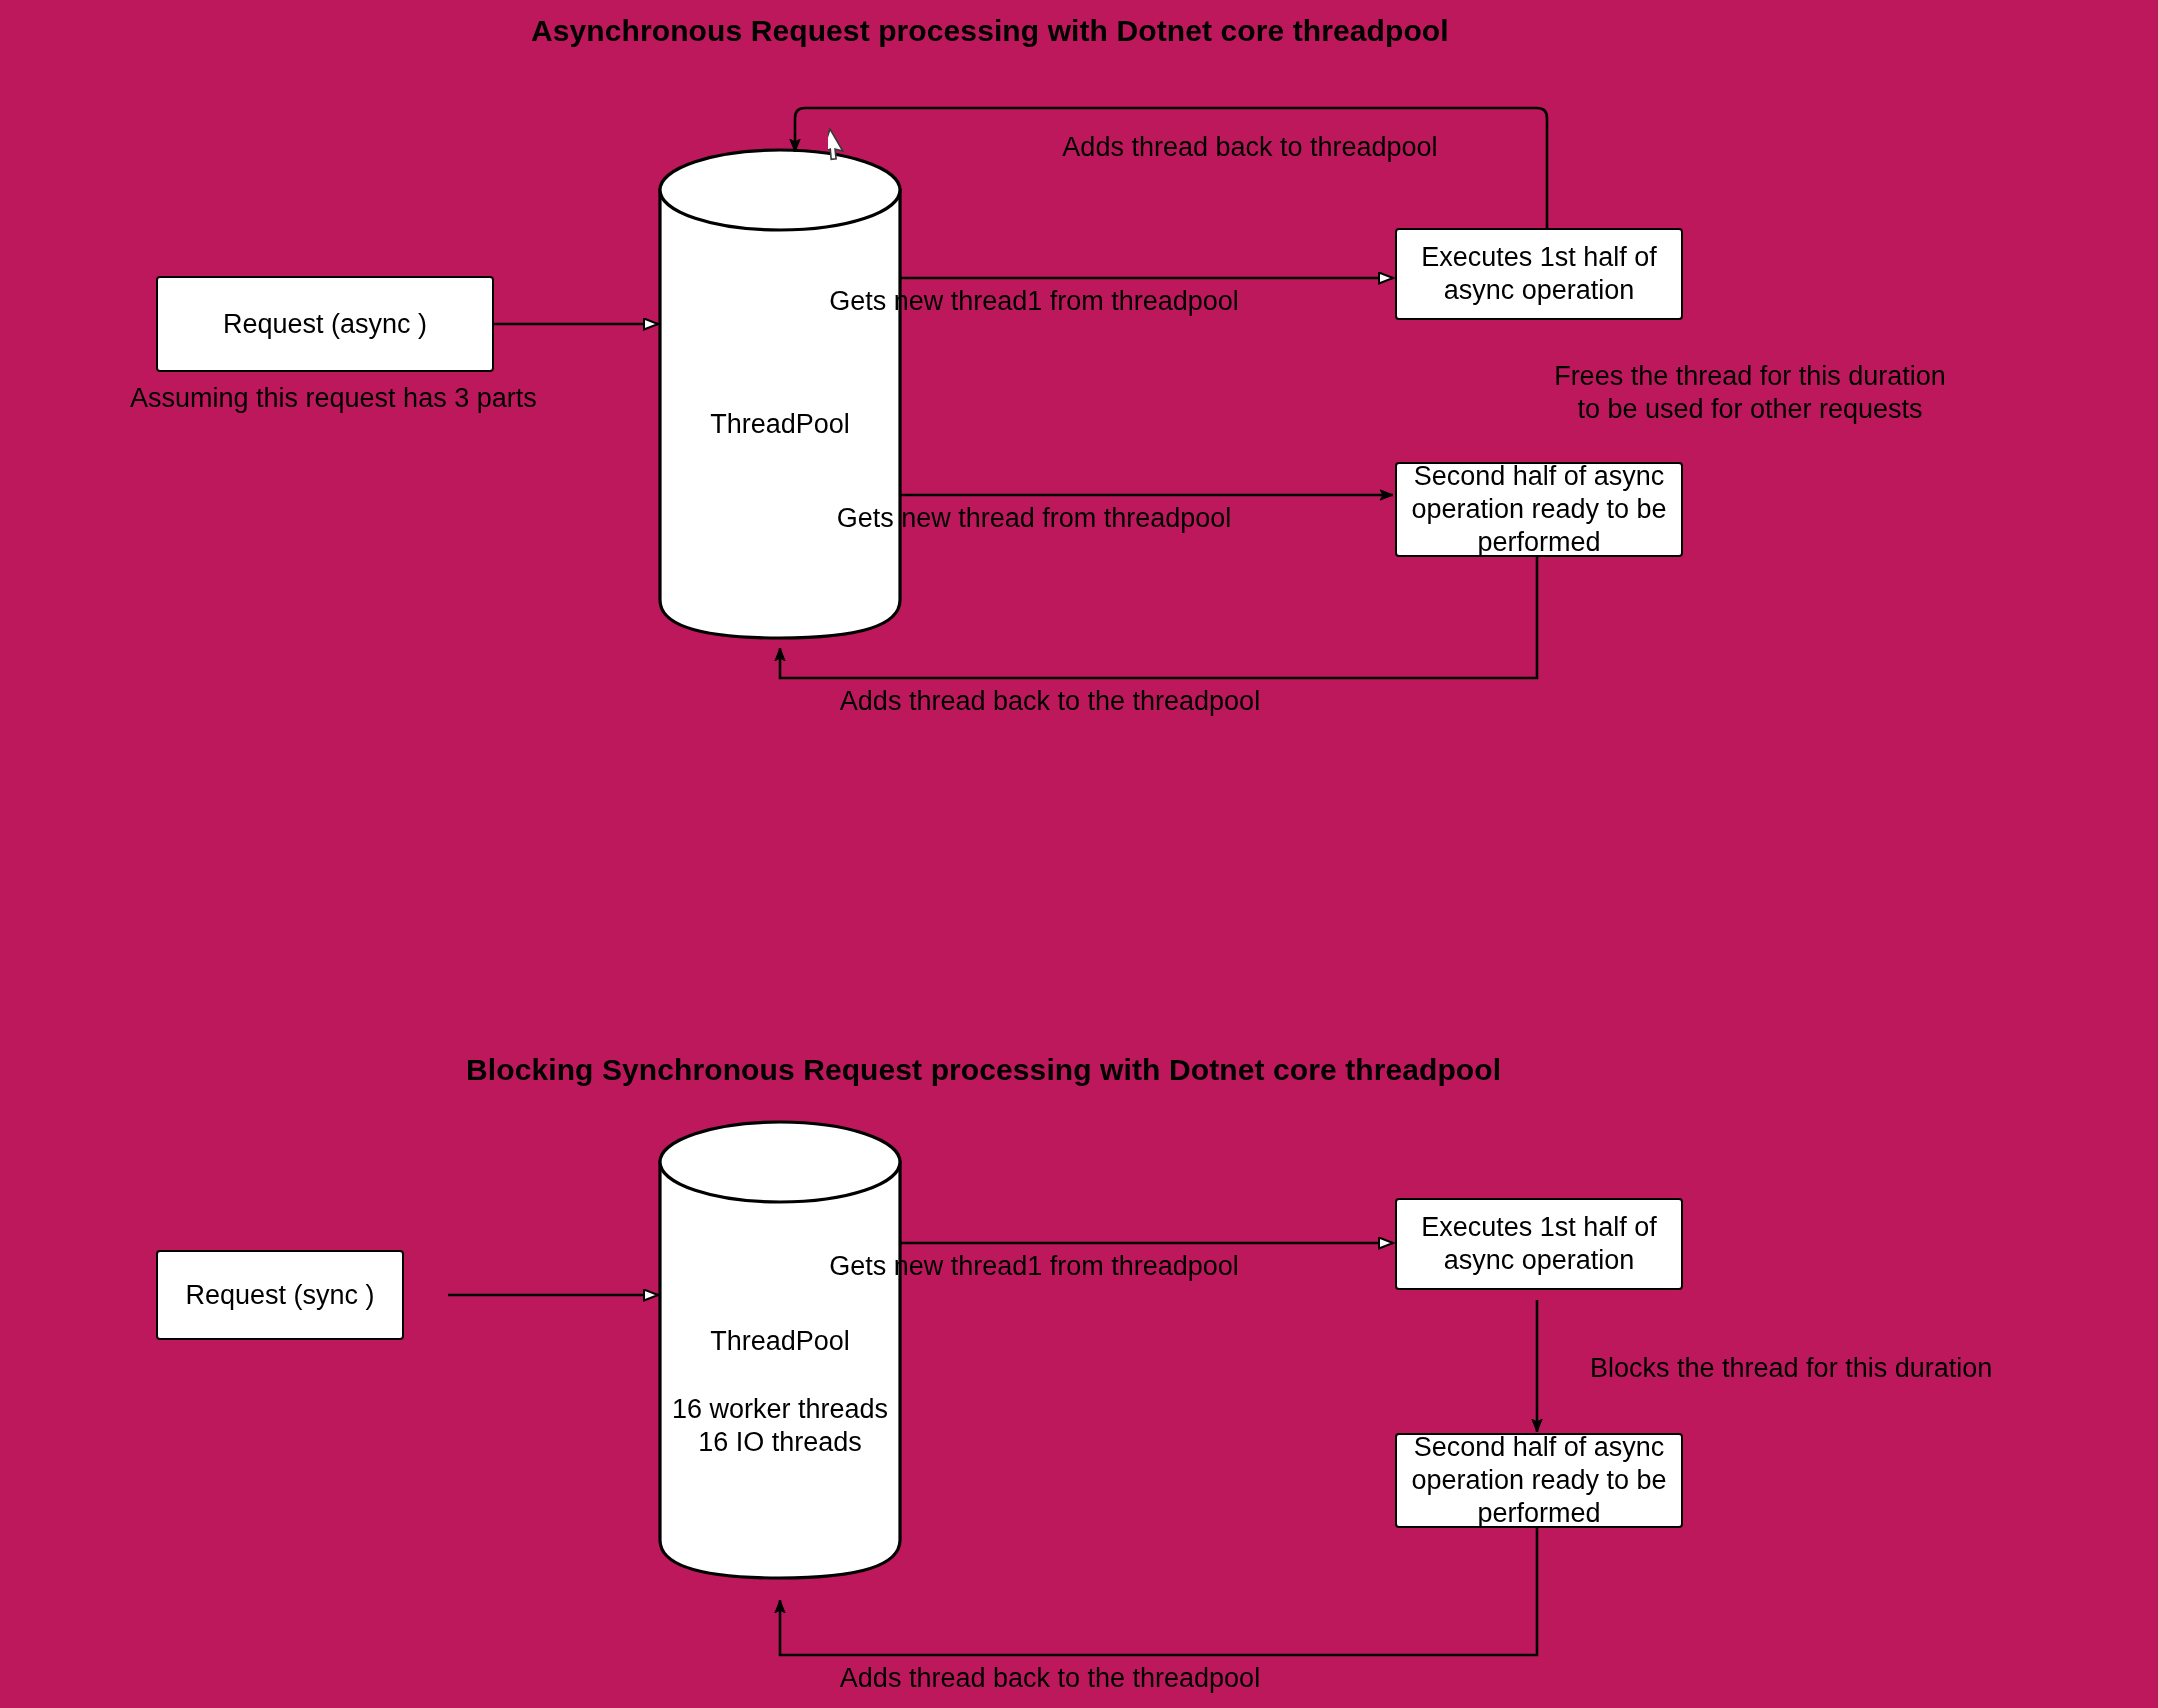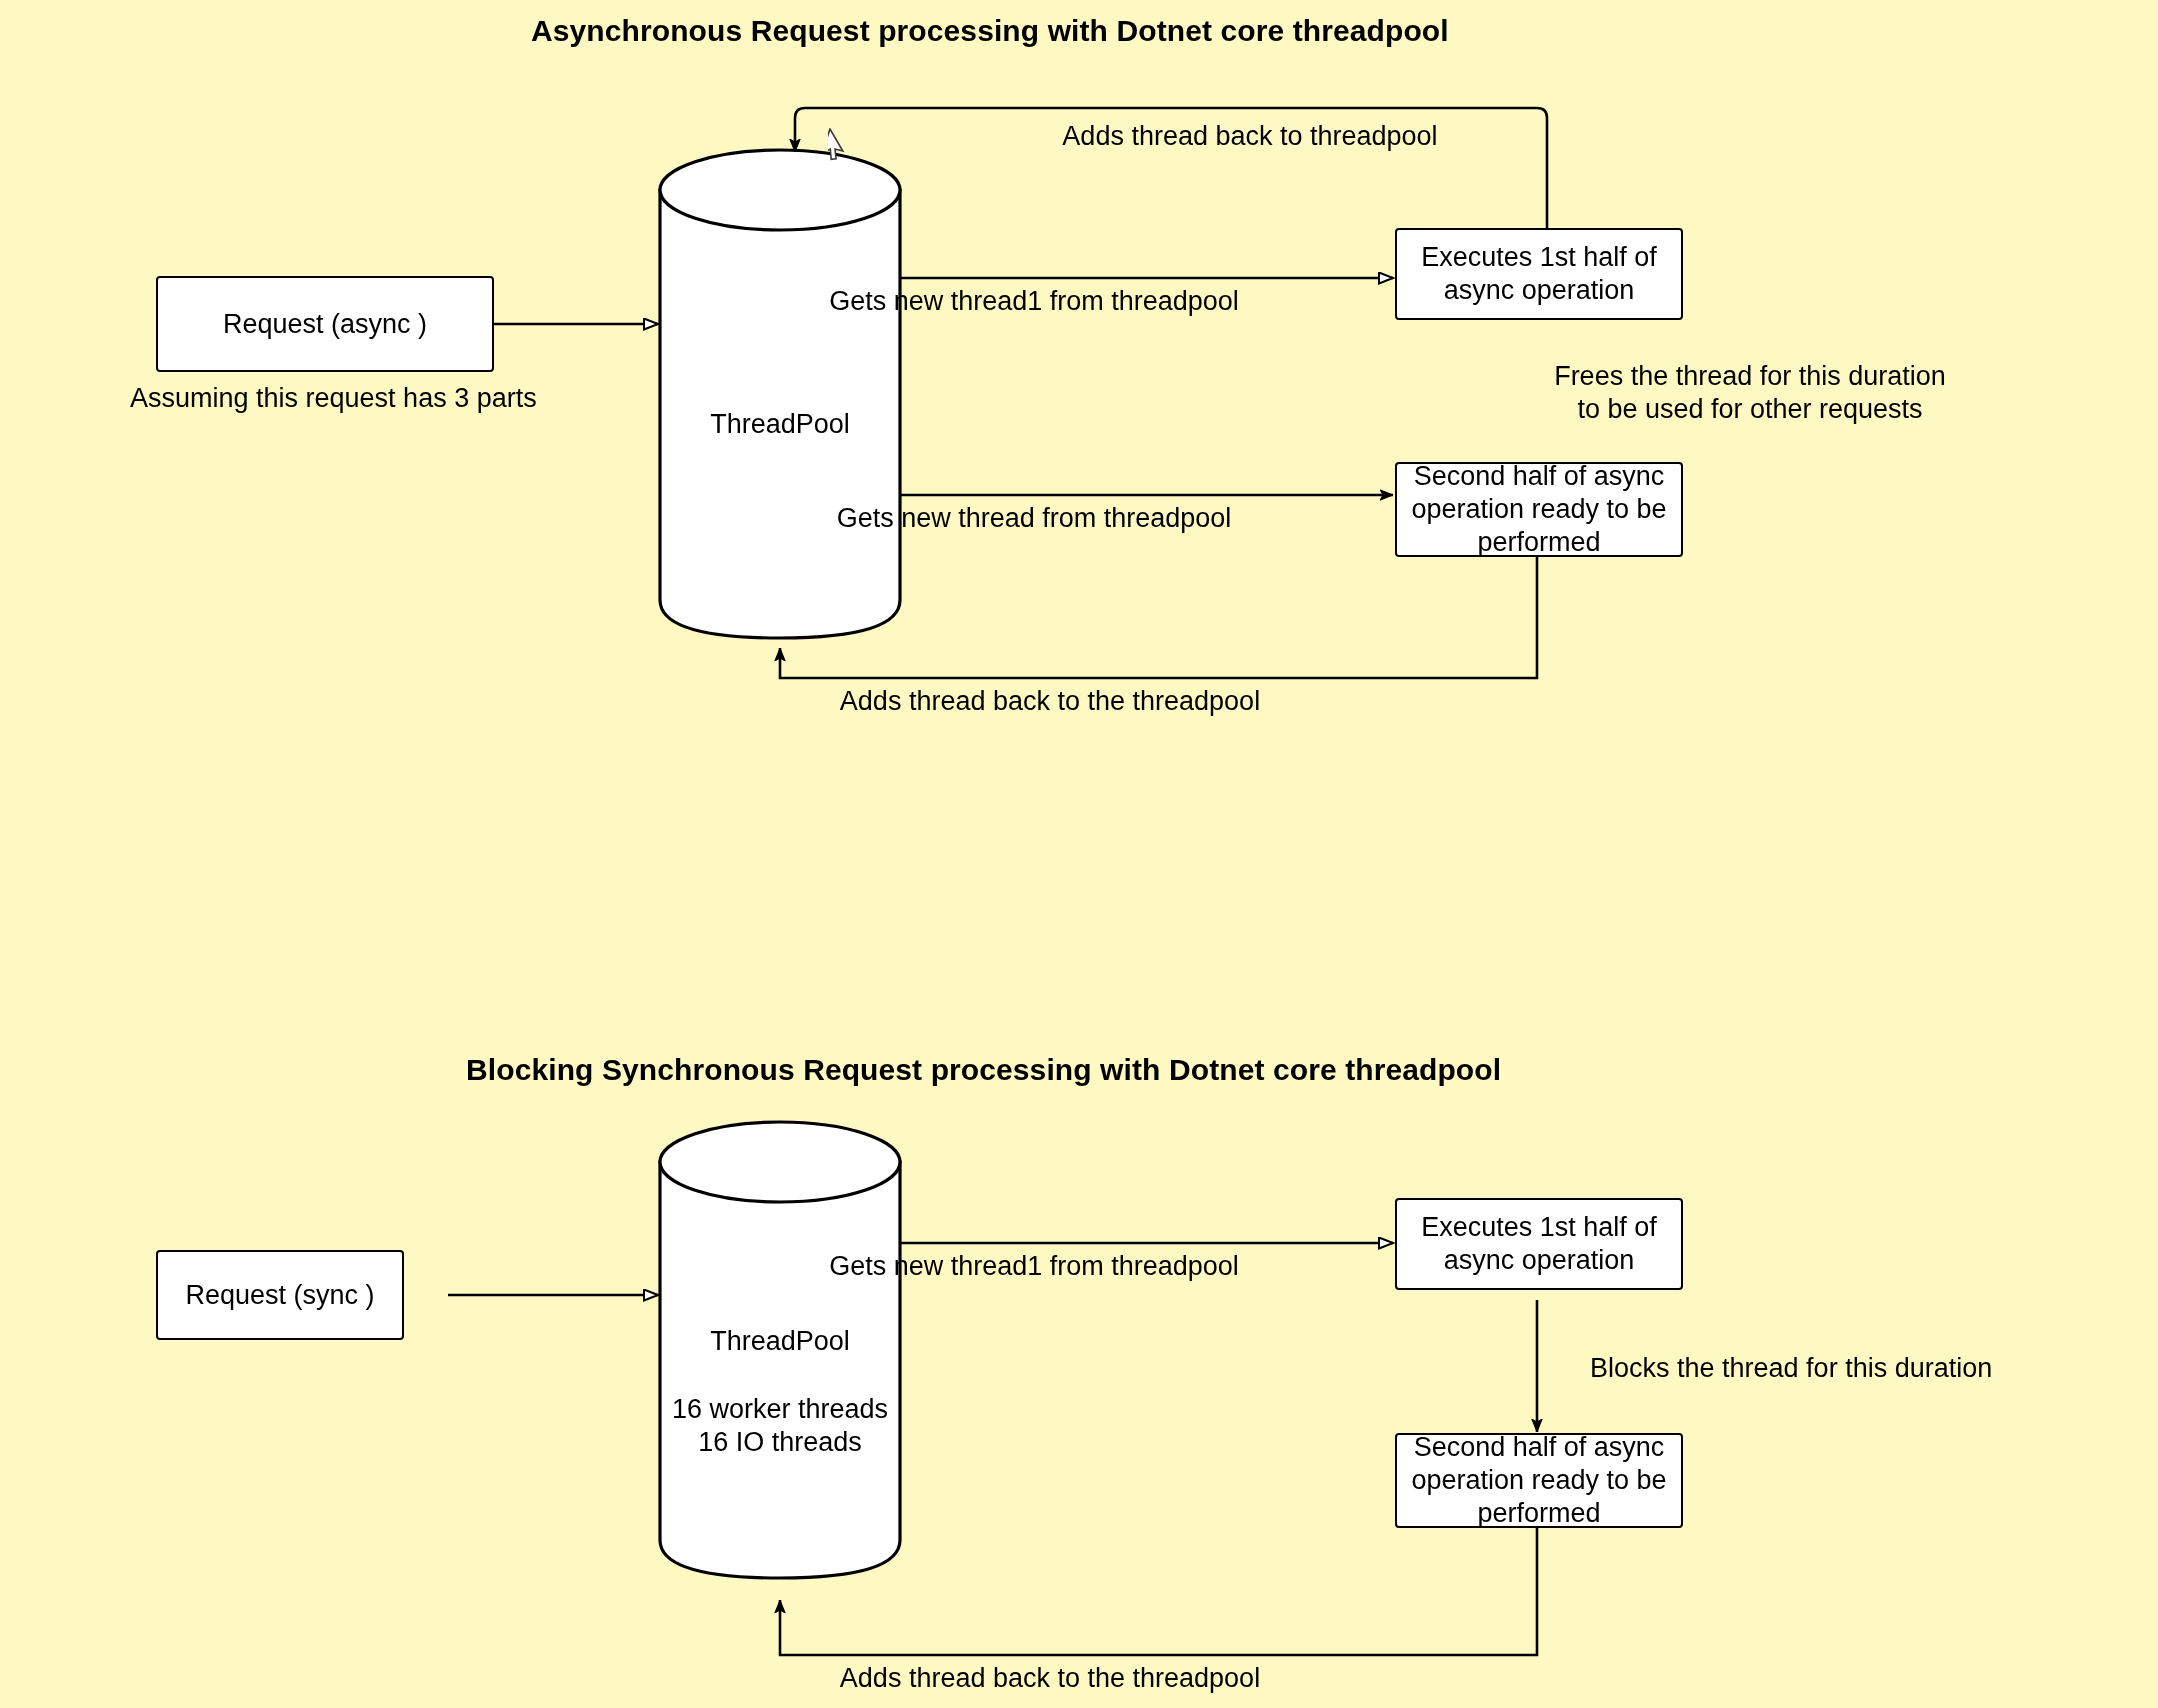--- a/index.html
+++ b/index.html
@@ -9,21 +9,21 @@
     background: #ffffff;
   }
   body {
     font-family: "Liberation Sans", sans-serif;
     color: #000000;
   }
   #canvas {
     position: relative;
     width: 2158px;
     height: 1708px;
-    background: #fef9c3;
+    background: #be185d;
     overflow: hidden;
   }
   svg.layer {
     position: absolute;
     left: 0;
     top: 0;
     width: 2158px;
     height: 1708px;
     overflow: visible;
   }
@@ -130,21 +130,21 @@
 
   <div class="cyl-text" style="left:660px; top:408px; width:240px;">ThreadPool</div>
 
   <div class="node" style="left:1395px; top:228px; width:288px; height:92px;">Executes 1st half of
 async operation</div>
 
   <div class="node" style="left:1395px; top:462px; width:288px; height:95px;">Second half of async
 operation ready to be
 performed</div>
 
-  <div class="lbl ctr" style="left:700px; top:120px; width:1100px;">Adds thread back to threadpool</div>
+  <div class="lbl ctr" style="left:700px; top:131px; width:1100px;">Adds thread back to threadpool</div>
 
   <div class="lbl ctr" style="left:684px; top:285px; width:700px;">Gets new thread1 from threadpool</div>
 
   <div class="lbl ctr" style="left:684px; top:502px; width:700px;">Gets new thread from threadpool</div>
 
   <div class="lbl ctr" style="left:650px; top:685px; width:800px;">Adds thread back to the threadpool</div>
 
   <div class="lbl ctr" style="left:1480px; top:360px; width:540px; white-space:pre-line;">Frees the thread for this duration
 to be used for other requests</div>
 

